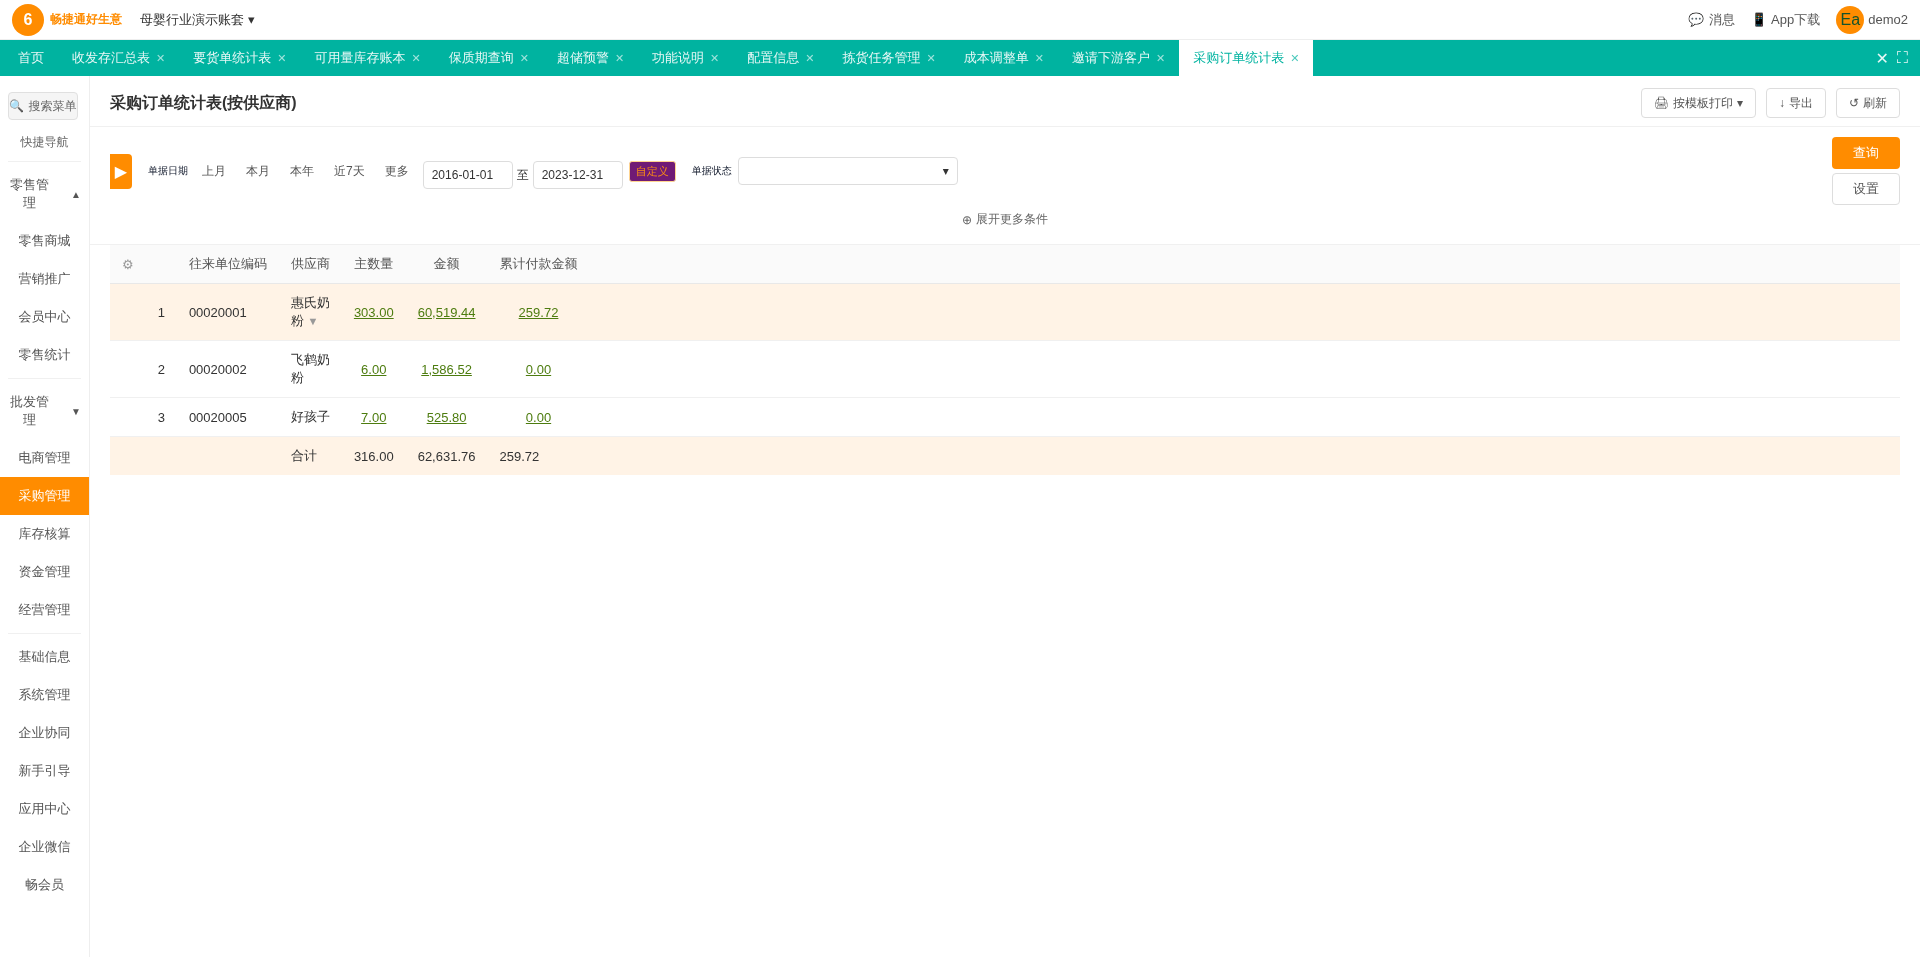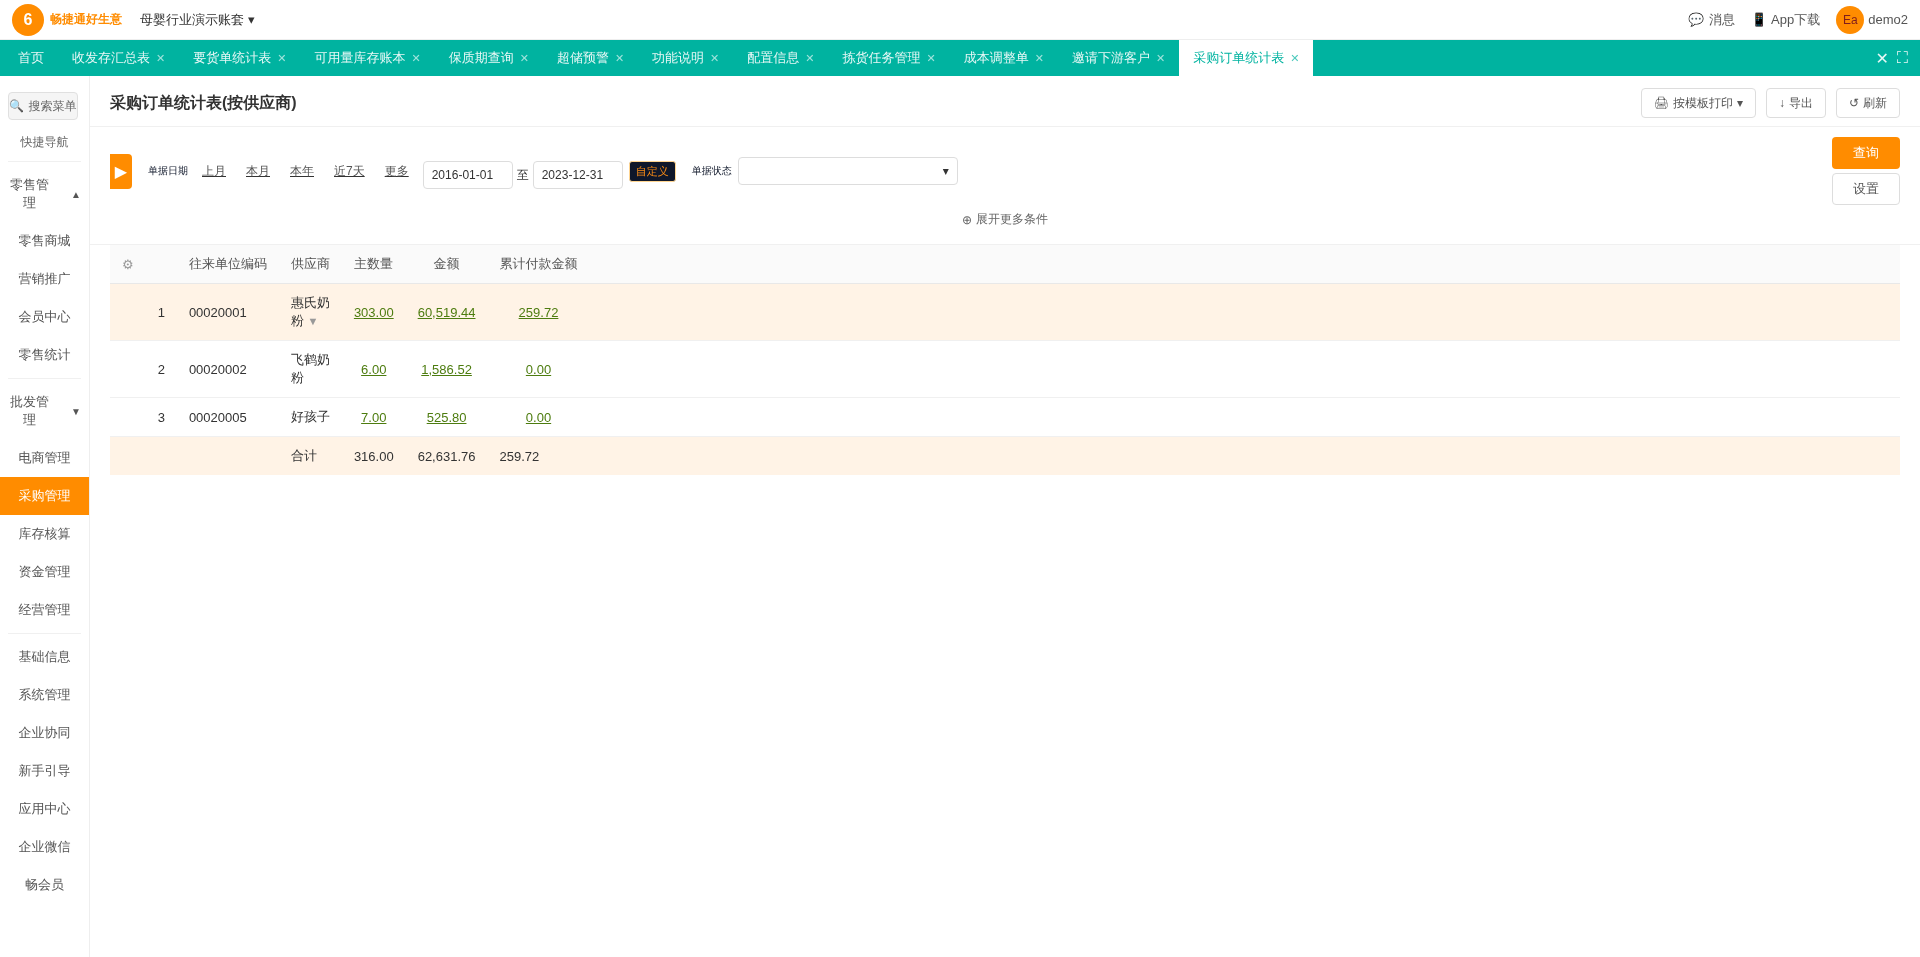--- a/index.html
+++ b/index.html
@@ -7,21 +7,21 @@
 
     
     .top-bar { height: 40px; background: #fff; display: flex; align-items: center; padding: 0 12px; border-bottom: 1px solid #eee; justify-content: space-between; }
     .top-bar-left { display: flex; align-items: center; gap: 10px; }
     .logo-area { display: flex; align-items: center; gap: 6px; }
     .logo-icon { width: 32px; height: 32px; background: #ff8c00; border-radius: 50%; display: flex; align-items: center; justify-content: center; color: white; font-size: 16px; font-weight: bold; }
     .logo-text { font-size: 12px; color: #ff8c00; font-weight: bold; line-height: 1.2; }
     .workspace-selector { display: flex; align-items: center; gap: 4px; font-size: 13px; color: #333; cursor: pointer; padding: 4px 8px; border-radius: 4px; }
     .top-bar-right { display: flex; align-items: center; gap: 16px; }
     .top-right-item { display: flex; align-items: center; gap: 4px; font-size: 13px; color: #555; cursor: pointer; }
-    .user-avatar { width: 28px; height: 28px; background: #ff8c00; border-radius: 50%; display: flex; align-items: center; justify-content: center; color: #7f1d1d; font-size: 12px; }
+    .user-avatar { width: 28px; height: 28px; background: #ff8c00; border-radius: 50%; display: flex; align-items: center; justify-content: center; color: #14532d; font-size: 16px; }
 
     
     .nav-tabs { height: 36px; background: #00b3a0; display: flex; align-items: center; padding: 5px 4px; gap: 0; overflow: hidden; }
     .nav-tab { height: 36px; padding: 0 14px; display: flex; align-items: center; font-size: 13px; color: rgba(255,255,255,0.9); cursor: pointer; white-space: nowrap; position: relative; gap: 4px; }
     .nav-tab.active { background: #fff; color: #00b3a0; font-weight: 500; }
     .nav-tab .close-btn { font-size: 11px; opacity: 0.7; margin-left: 2px; }
     .nav-tabs-end { margin-left: auto; display: flex; align-items: center; gap: 8px; padding-right: 8px; }
     .nav-end-btn { color: rgba(255,255,255,0.9); cursor: pointer; font-size: 16px; }
 
     
@@ -49,25 +49,25 @@
     .page-actions { display: flex; align-items: center; gap: 10px; }
     .btn-print { height: 30px; padding: 0 12px; border: 1px solid #ddd; border-radius: 4px; background: #fff; font-size: 12px; color: #555; cursor: pointer; display: flex; align-items: center; gap: 4px; }
     .btn-export { height: 30px; padding: 0 12px; border: 1px solid #ddd; border-radius: 4px; background: #fff; font-size: 12px; color: #555; cursor: pointer; display: flex; align-items: center; gap: 4px; }
     .btn-refresh { height: 30px; padding: 0 12px; border: 1px solid #ddd; border-radius: 4px; background: #fff; font-size: 12px; color: #555; cursor: pointer; display: flex; align-items: center; gap: 4px; }
 
     
     .filter-area { padding: 10px 20px; background: #fff; border-bottom: 1px solid #f0f0f0; }
     .filter-row { display: flex; align-items: center; gap: 16px; flex-wrap: wrap; }
     .filter-item { display: flex; align-items: center; gap: 6px; }
     .filter-label { font-size: 10px; color: #0f172a; white-space: nowrap; text-align: center; }
-    .date-shortcuts { display: flex; align-items: center; gap: 4px; text-decoration: underline; }
+    .date-shortcuts { display: flex; align-items: center; gap: 4px; }
     .date-shortcut { padding: 2px 8px; font-size: 12px; color: #555; cursor: pointer; border-radius: 3px; }
     .date-range { display: flex; align-items: center; gap: 4px; font-size: 12px; color: #333; margin-top: 8px; }
     .date-input { height: 28px; padding: 0 8px; border: 1px solid #ddd; border-radius: 4px; font-size: 12px; color: #333; width: 90px; }
-    .custom-tag { padding: 2px 6px; background: #0f172a; border: 1px solid #ffd591; color: #fa8c16; font-size: 11px; border-radius: 3px; }
+    .custom-tag { padding: 2px 6px; background: #701a75; border: 1px solid #ffd591; color: #fa8c16; font-size: 11px; border-radius: 3px; }
     .filter-select { height: 28px; padding: 0 8px; border: 1px solid #ddd; border-radius: 4px; font-size: 12px; color: #333; min-width: 200px; display: flex; align-items: center; justify-content: space-between; cursor: pointer; background: #fff; }
     .filter-input-wrap { height: 28px; padding: 0 8px; border: 1px solid #ddd; border-radius: 4px; font-size: 12px; color: #333; min-width: 200px; display: flex; align-items: center; gap: 4px; background: #fff; }
     .btn-query { height: 32px; padding: 0 20px; background: #ff8c00; border: none; border-radius: 4px; color: #fff; font-size: 13px; cursor: pointer; }
     .btn-settings { height: 32px; padding: 0 20px; background: #fff; border: 1px solid #ddd; border-radius: 4px; color: #555; font-size: 13px; cursor: pointer; }
     .expand-more { display: flex; justify-content: center; padding: 6px; }
     .expand-btn { display: flex; align-items: center; gap: 4px; font-size: 12px; color: #666; cursor: pointer; }
 
     
     .table-area { padding: 0 20px 20px; }
     .data-table { width: 100%; border-collapse: collapse; margin-top: 0; }
@@ -311,21 +311,21 @@
       <div class="table-area">
         <table class="data-table">
           <thead>
             <tr>
               <th class="settings-col">
                 <span class="settings-icon">⚙</span>
               </th>
               <th style="width:40px; text-align:center;"></th>
               <th>往来单位编码</th>
               <th>供应商</th>
-              <th style="">主数量</th>
+              <th style="text-align:center;">主数量</th>
               <th style="text-align:center;">金额</th>
               <th style="text-align:center;">累计付款金额</th>
               <th style="width:100%;"></th>
             </tr>
           </thead>
           <tbody>
             <tr class="selected">
               <td></td>
               <td class="row-num">1</td>
               <td>00020001</td>

